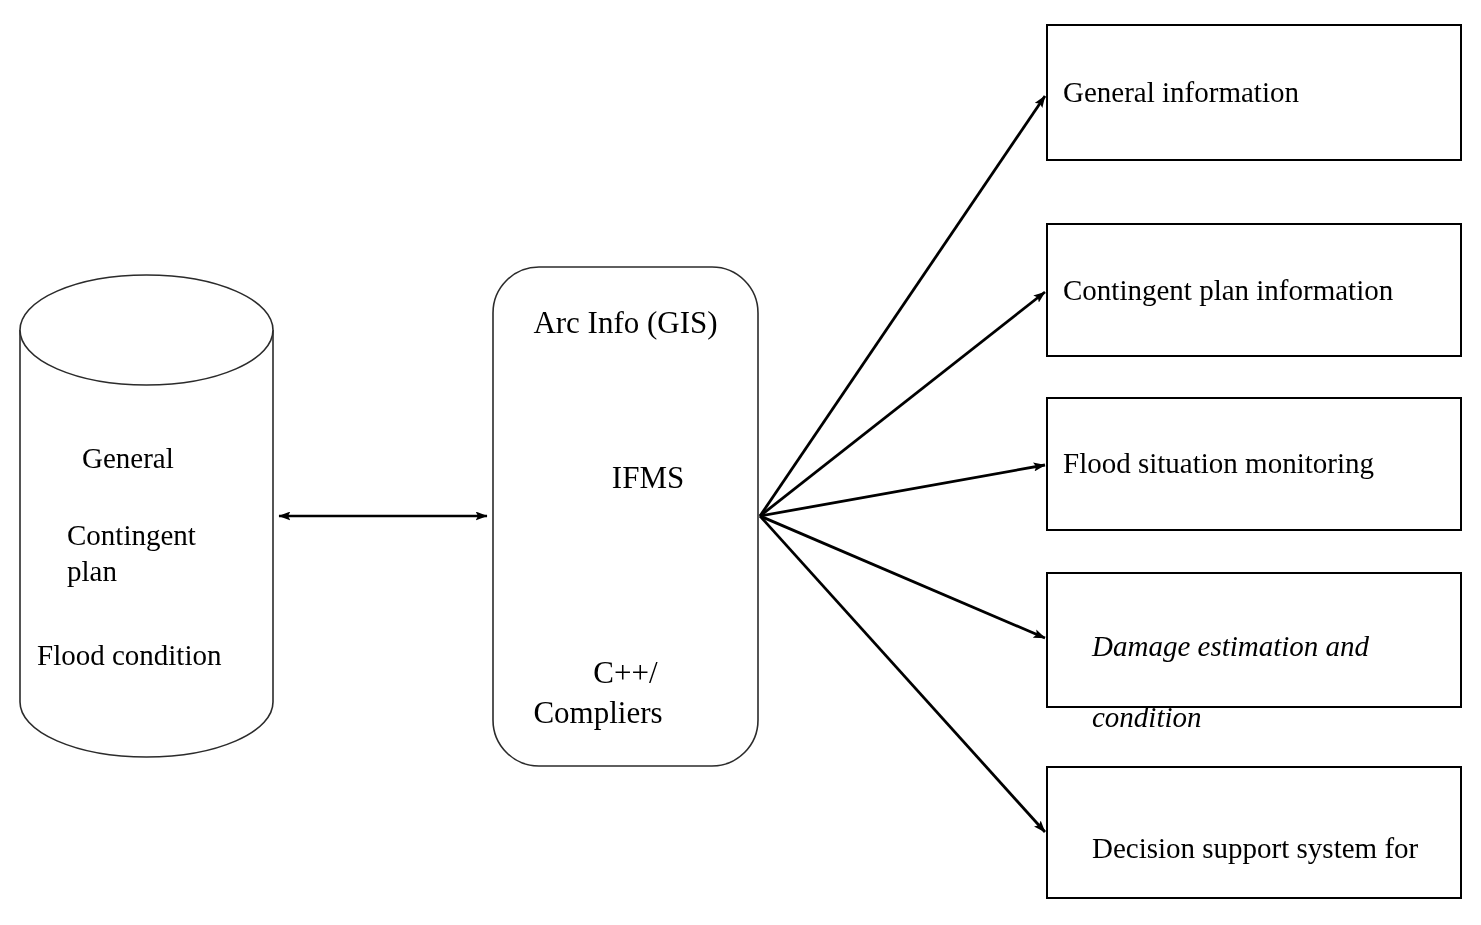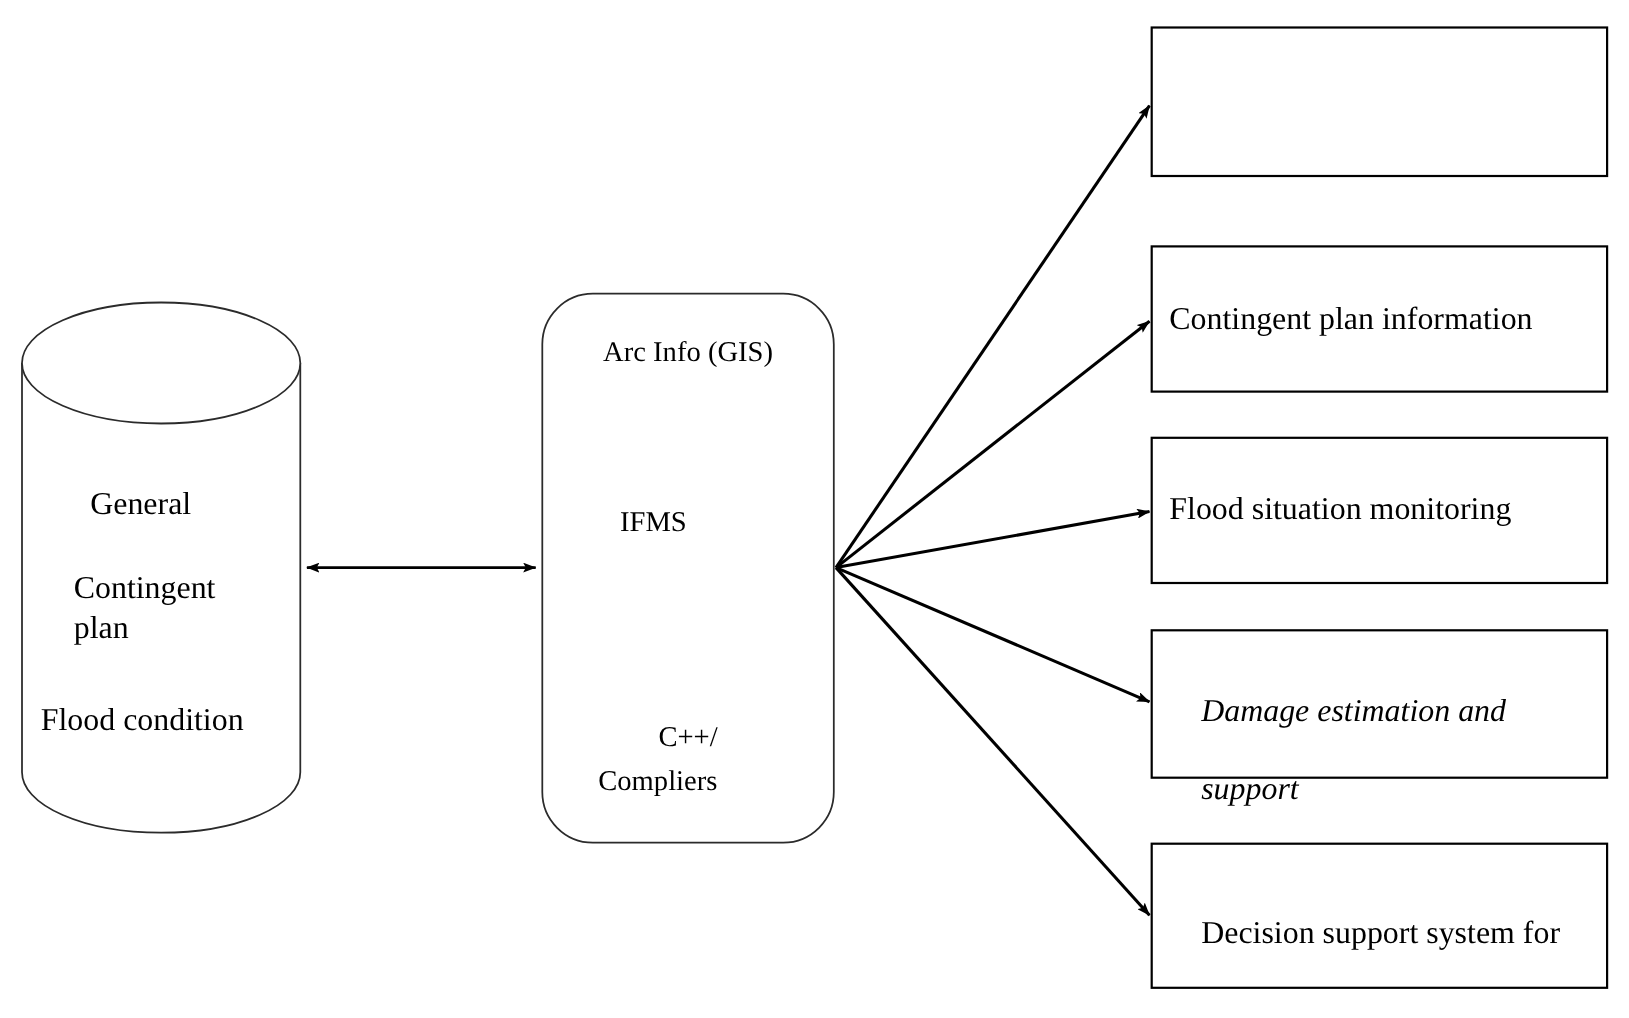--- a/index.html
+++ b/index.html
@@ -34,21 +34,21 @@
     position: absolute;
     color: #000000;
     white-space: pre;
     line-height: 1.18;
   }
   .db-label {
     font-size: 29px;
     text-align: right;
   }
   .proc-label {
-    font-size: 26px;
+    font-size: 31px;
     text-align: center;
   }
   .box-label {
     font-size: 29px;
   }
   .box-label.two-line {
     line-height: 1.22;
   }
   .box-label.spaced {
     line-height: 1.62;
@@ -102,34 +102,35 @@
   <div class="txt db-label" style="left:82px; top:441px;">General</div>
 
   <div class="txt db-label" style="left:67px; top:518px;font-family:Liberation Serif, serif;">Contingent</div>
 
   <div class="txt db-label" style="left:67px; top:554px;">plan</div>
 
   <div class="txt db-label" style="left:37px; top:638px;">Flood condition</div>
 
   <div class="txt proc-label" style="left:493px; top:305px; width:265px;">Arc Info (GIS)</div>
 
-  <div class="txt proc-label" style="left:475px; top:460px; width:238px;">IFMS</div>
+  <div class="txt proc-label" style="left:493px; top:460px; width:238px;padding-left:36px;">IFMS</div>
 
   <div class="txt proc-label" style="left:493px; top:655px; width:265px;">C++/</div>
 
   <div class="txt proc-label" style="left:493px; top:695px; width:210px;">Compliers</div>
 
+  <div class="txt box-label" style="left:1063px; top:75px; width:392px;">General information</div>
 
   <div class="txt box-label" style="left:1063px; top:273px; width:392px;">Contingent plan information</div>
 
   <div class="txt box-label" style="left:1063px; top:446px; width:392px;">Flood situation monitoring</div>
 
   <div class="txt box-label two-line" style="left:1063px; top:594px; width:392px;font-style:italic;">
     <span>Damage estimation and</span><br>
-    <span>support</span>
+    <span>condition</span>
   </div>
 
   <div class="txt box-label spaced" style="left:1063px; top:778px; width:392px;">
     <span>Decision support system for</span><br>
     
   </div>
 
 </div>
 
 </body></html>

